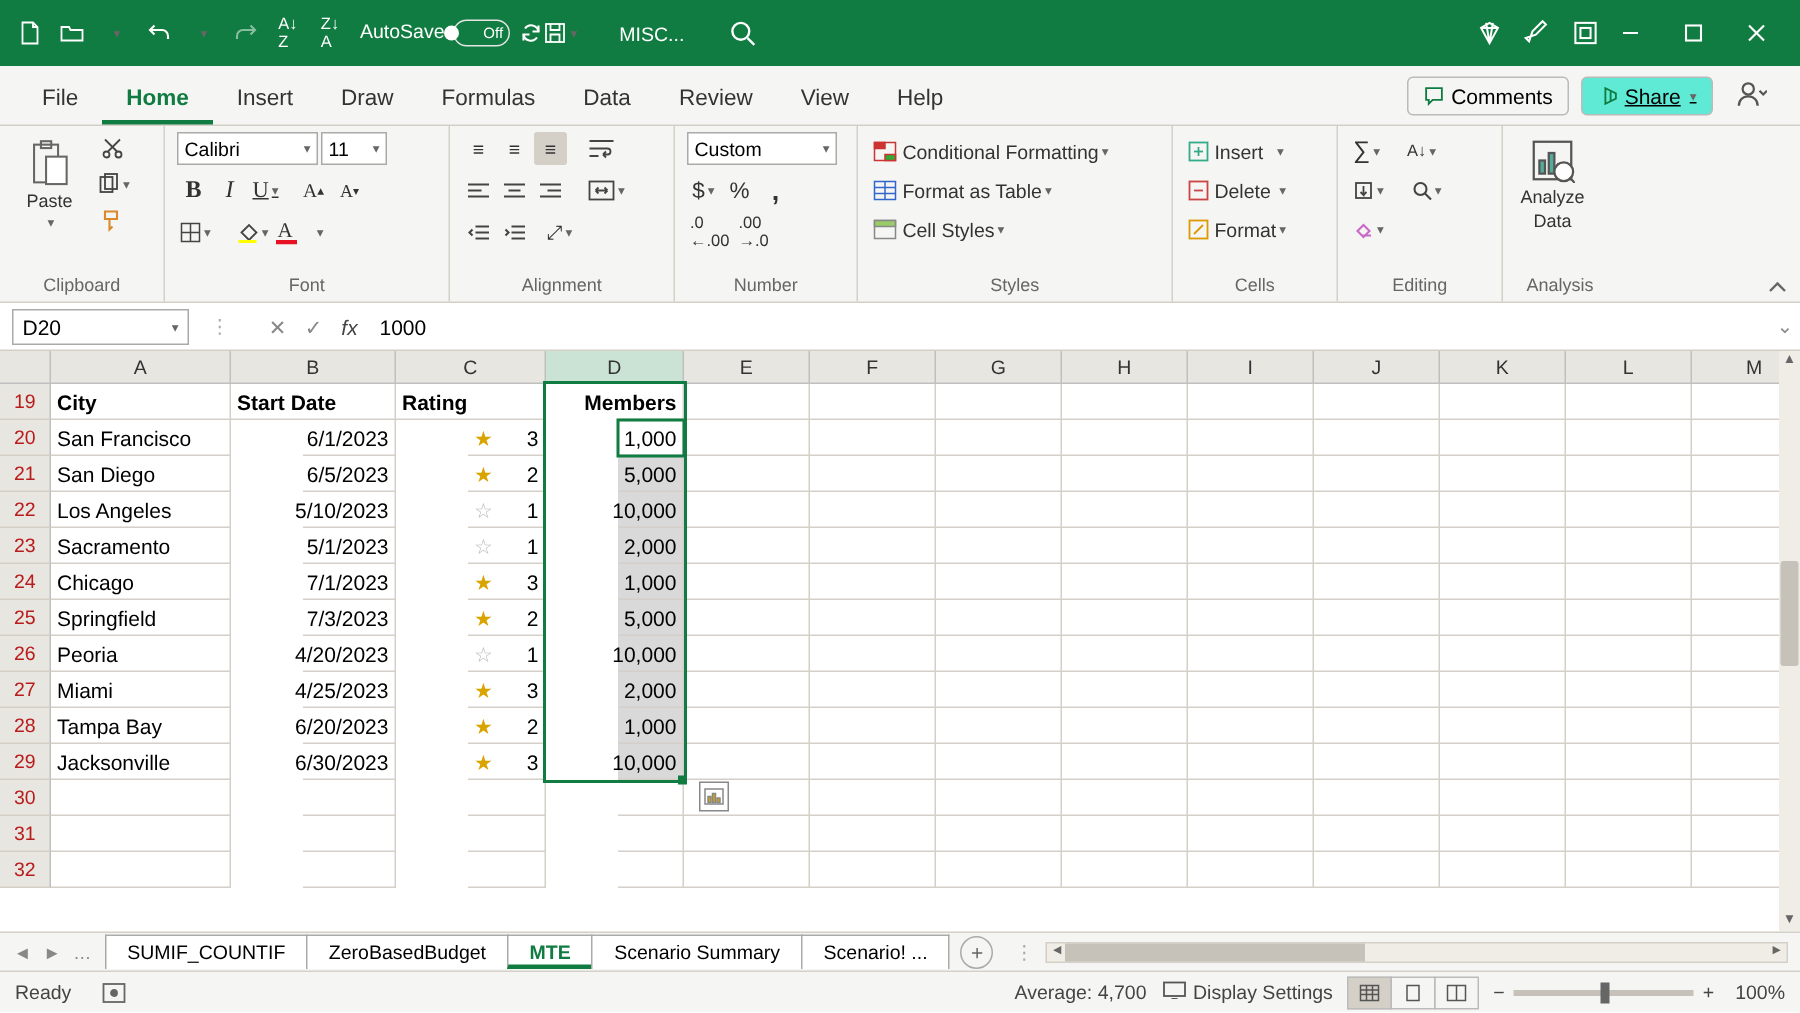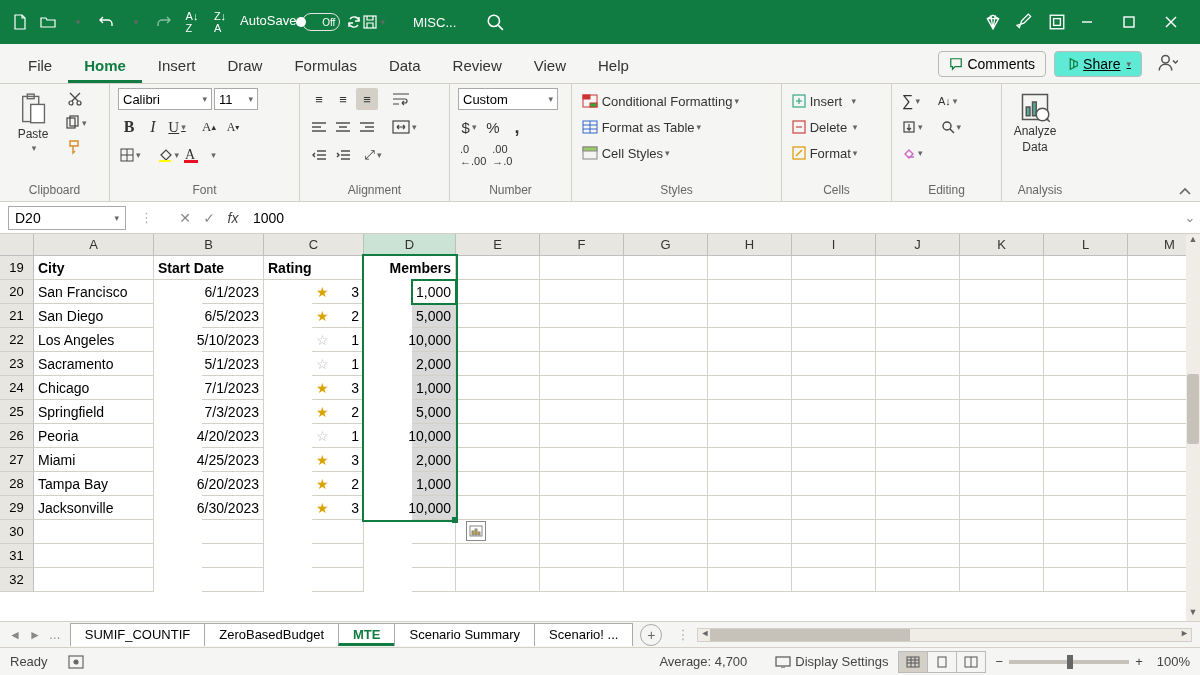--- a/index.html
+++ b/index.html
@@ -47,21 +47,21 @@
 .fxbtns { display:flex; gap:0; margin-left:20px; color:#888; }
 .fxbtns span { width:24px; text-align:center; cursor:pointer; font-size:14px; }
 .fxinput { flex:1; padding:0 8px; font-size:14px; }
 .fxexp { width:20px; text-align:center; color:#888; cursor:pointer; }
 
 
 .gridwrap { position:absolute; top:234px; left:0; right:14px; bottom:54px; overflow:hidden; background:#fff; }
 .grid { display:grid; grid-template-columns:34px 120px 110px 100px 92px repeat(9,84px); }
 .hd { background:#e8e6e0; border-right:1px solid #bfbfbf; border-bottom:1px solid #bfbfbf; height:22px; display:flex; align-items:center; justify-content:center; font-size:13px; color:#333; }
 .hd.colsel { background:#cbe3d4; }
-.rh { background:#e8e6e0; border-right:1px solid #bfbfbf; border-bottom:1px solid #d4d0c8; height:24px; display:flex; align-items:center; justify-content:center; font-size:13px; color:#000000; }
+.rh { background:#e8e6e0; border-right:1px solid #bfbfbf; border-bottom:1px solid #d4d0c8; height:24px; display:flex; align-items:center; justify-content:center; font-size:13px; color:#b91c1c; }
 .cell { border-right:1px solid #d4d0c8; border-bottom:1px solid #d4d0c8; height:24px; display:flex; align-items:center; padding:0 4px; font-size:14px; color:#000; }
 .cell.r { justify-content:flex-end;margin-left:48px; }
 .cell.b { font-weight:700; }
 .cell.selcol { background:#d9d9d9; }
 .cell.activecell { background:#fff; outline:2px solid #107c41; outline-offset:-1px; z-index:2; position:relative; }
 .corner { background:#e8e6e0; border-right:1px solid #bfbfbf; border-bottom:1px solid #bfbfbf; }
 .star { color:#d9a400; font-size:14px; margin-right:4px; }
 .star.empty { color:#bbb; }
 .qabox { position:absolute; width:20px; height:20px; border:1px solid #888; background:#fff; display:flex; align-items:center; justify-content:center; font-size:11px; }
 
@@ -799,21 +799,21 @@
 <div class="status">
   <span>Ready</span>
   <span style="margin-left:20px">
       <svg width="16" height="14" viewBox="0 0 16 14" fill="none" stroke="#666" stroke-width="1.2">
         <rect x="1" y="1" width="14" height="12"></rect>
         <circle cx="8" cy="7" r="2" fill="#666"></circle>
       </svg>
     </span>
   <div class="sp"></div>
   <span>Average:  4,700</span>
-  <span style="margin-left:28px;display:flex;align-items:center;gap:4px">
+  <span style="margin-left:11px;display:flex;align-items:flex-start;gap:4px">
     <svg width="16" height="12" viewBox="0 0 16 12" fill="none" stroke="#555" stroke-width="1.2">
         <rect x="1" y="1" width="14" height="9"></rect>
         <line x1="6" y1="12" x2="10" y2="12"></line>
       </svg>
     <span>Display Settings</span>
   </span>
   <div class="viewbtns">
     <span class="on">
         <svg width="14" height="12" fill="none" stroke="#555">
           <rect x="1" y="1" width="12" height="10"></rect>

